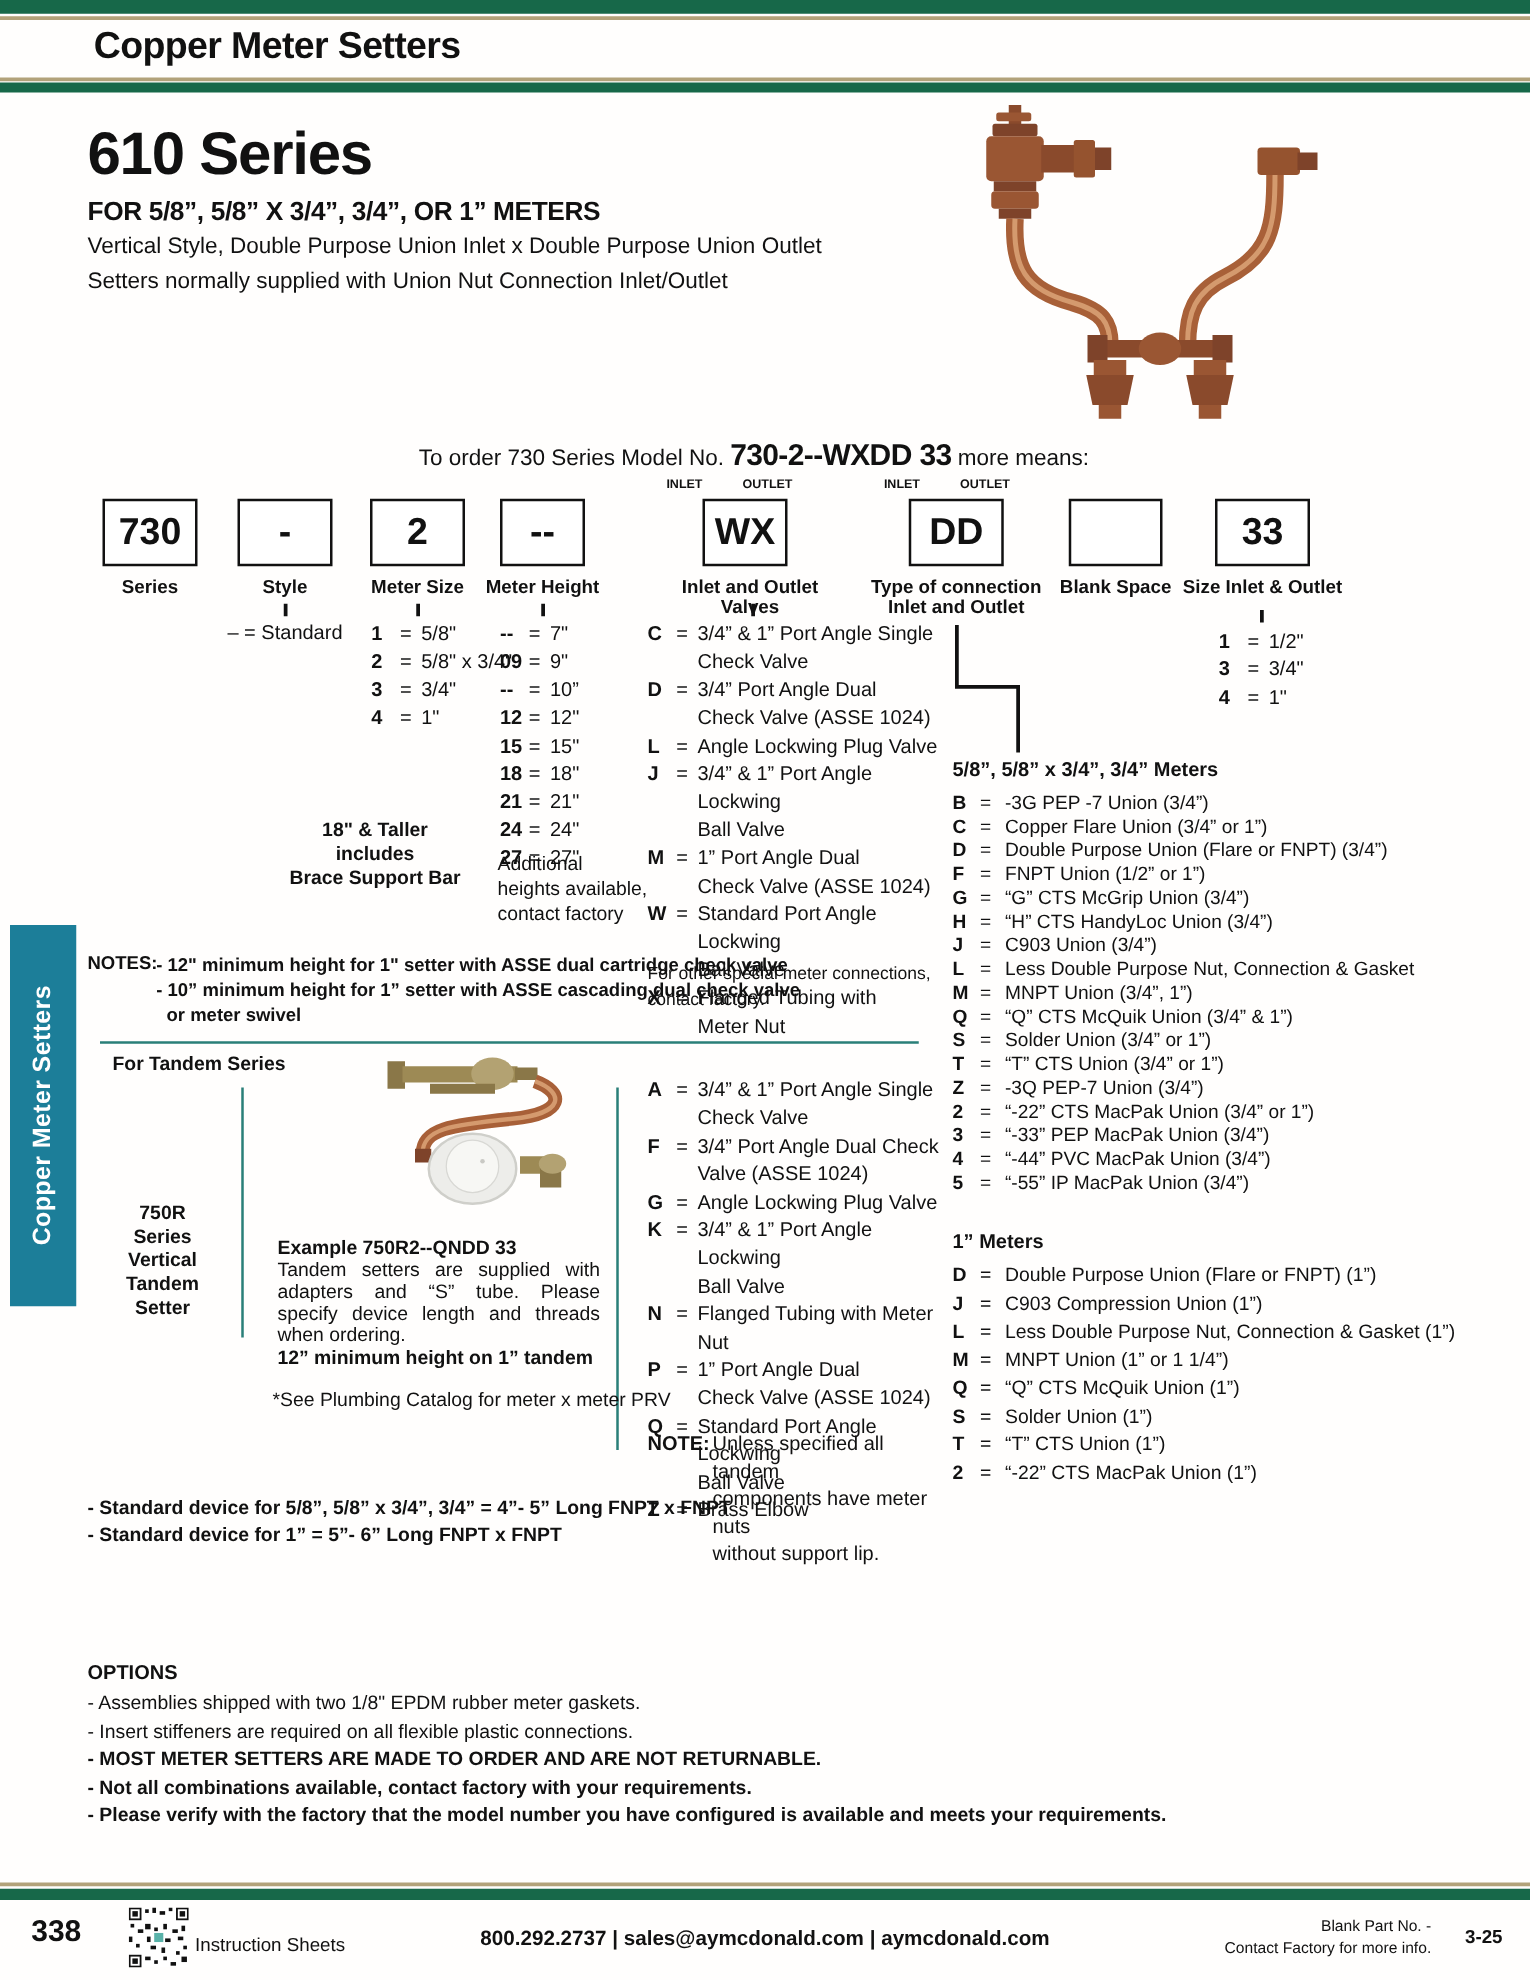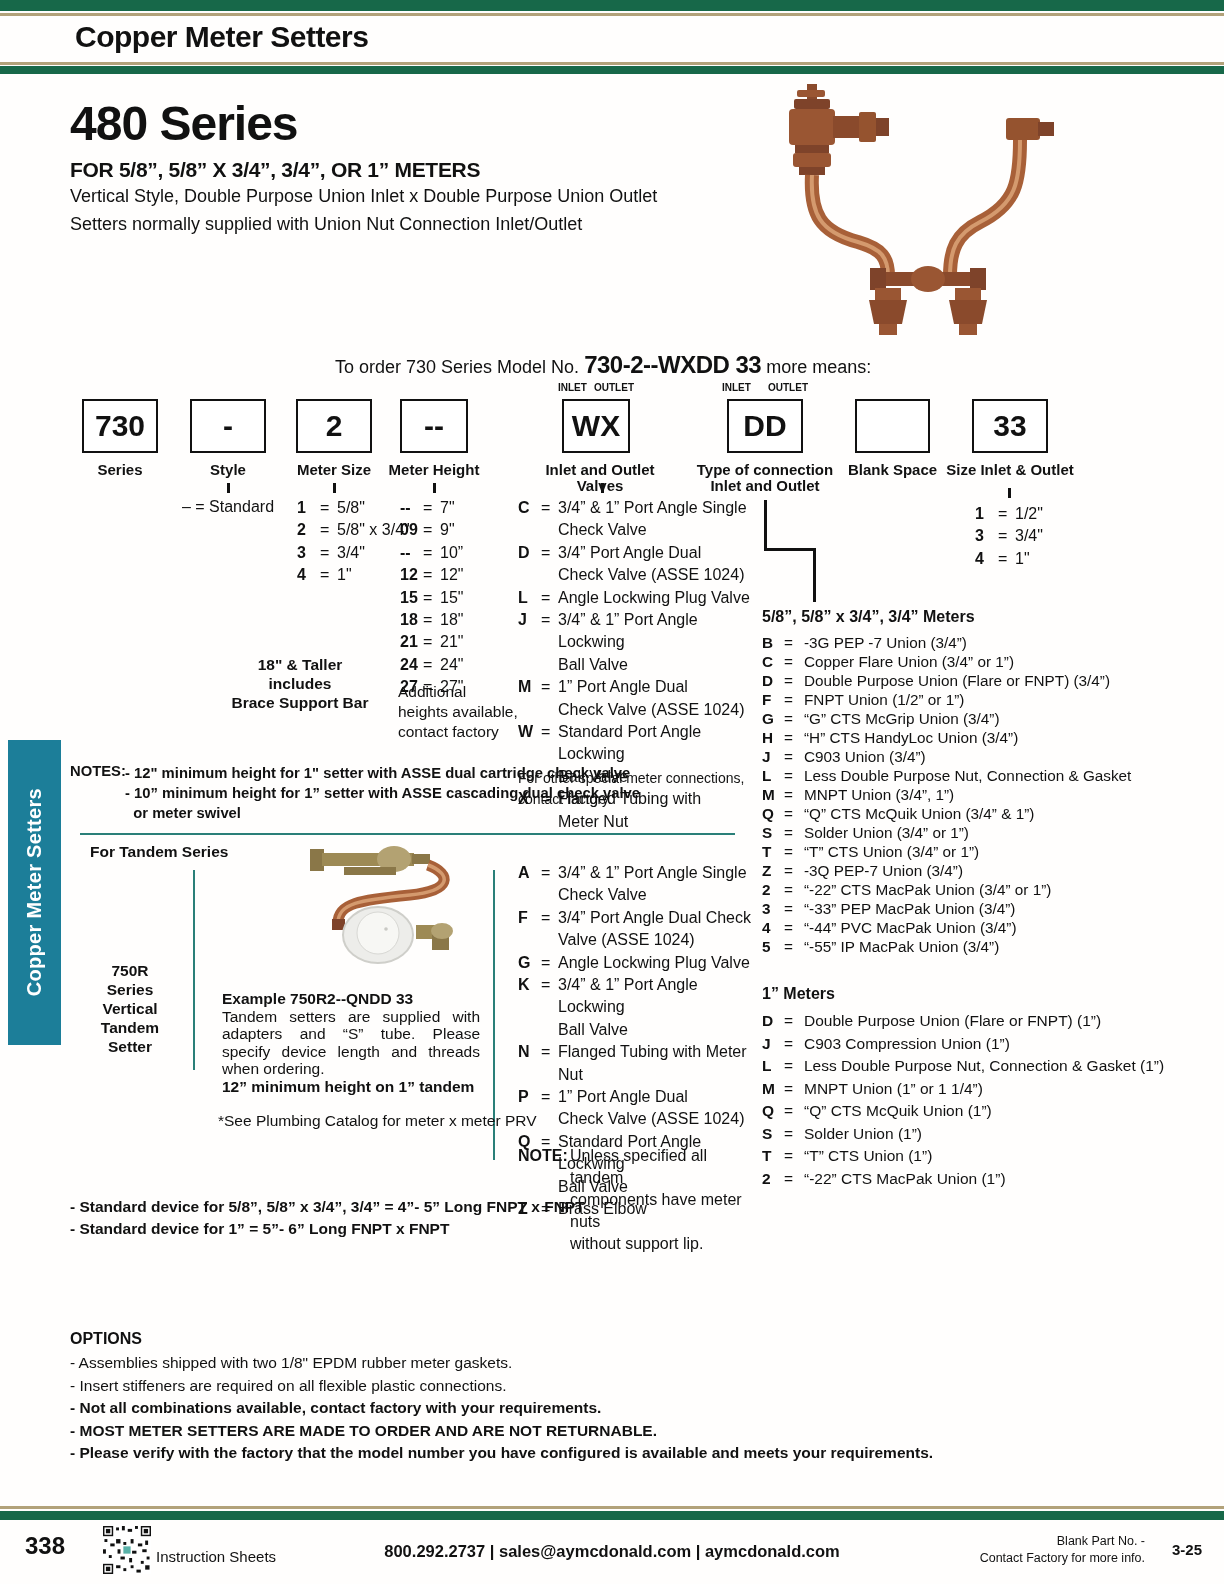--- a/index.html
+++ b/index.html
@@ -13,21 +13,21 @@
   .line-tan{background:var(--tan,#b2a27a);}
   .rule-teal{background:var(--tealrule,#2a7f78);}
   
   .hdr-title{font-size:30px;font-weight:bold;letter-spacing:-.5px;}
   .series-title{font-size:48px;font-weight:bold;letter-spacing:-1px;}
   .series-sub{font-size:21px;font-weight:bold;letter-spacing:-.3px;}
   .series-desc{font-size:18px;}
   
   .order-line{font-size:18px;}
   .order-line .model{font-size:24px;font-weight:bold;letter-spacing:-.5px;margin-top:26px;}
-  .io-pair{display:flex;justify-content:space-between;font-size:10px;font-weight:bold;}
+  .io-pair{display:flex;justify-content:flex-end;font-size:10px;font-weight:bold;gap:32px;}
   .box{position:absolute;top:399px;height:54px;border:2.5px solid #111;box-sizing:border-box;
        display:flex;align-items:center;justify-content:center;font-weight:bold;font-size:30px;background:#fff;}
   .blabel{position:absolute;top:462px;text-align:center;font-weight:bold;font-size:15px;line-height:16px;white-space:pre-line;}
   .tick{position:absolute;width:2.5px;height:10px;background:#111;}
   .connector{position:absolute;background:#111;}
   
   .vlist .crow{display:flex;line-height:22.4px;font-size:16px;}
   .vlist .cc{font-weight:bold;min-width:23px;}
   .vlist .ce{min-width:17px;}
   .vlist .cv{white-space:pre-line;}
@@ -70,21 +70,21 @@
   <div class="abs bar-green" style="left:0;top:0;width:1224px;height:11px;"></div>
   <div class="abs line-tan" style="left:0;top:13px;width:1224px;height:2.5px;"></div>
   <div class="abs hdr-title" style="left:75px;top:20px;">Copper Meter Setters</div>
   <div class="abs line-tan" style="left:0;top:62px;width:1224px;height:2.5px;"></div>
   <div class="abs bar-green" style="left:0;top:66px;width:1224px;height:8px;"></div>
 
   <div class="side-tab">
     <span>Copper Meter Setters</span>
   </div>
 
-  <div class="abs series-title" style="left:70px;top:96px;">480 Series</div>
+  <div class="abs series-title" style="left:70px;top:96px;">610 Series</div>
   <div class="abs series-sub" style="left:70px;top:158px;">FOR 5/8”, 5/8” X 3/4”, 3/4”, OR 1” METERS</div>
   <div class="abs series-desc" style="left:70px;top:186px;">Vertical Style, Double Purpose Union Inlet x Double Purpose Union Outlet</div>
   <div class="abs series-desc" style="left:70px;top:214px;">Setters normally supplied with Union Nut Connection Inlet/Outlet</div>
 
   <svg class="abs" style="left:768px;top:82px;" width="296" height="256" viewBox="0 0 296 256">
     <g>
       <rect x="39" y="2" width="10" height="16" fill="#8a4a2c"></rect>
       <rect x="29" y="8" width="28" height="7" rx="2" fill="#9a5633"></rect>
       <rect x="26" y="17" width="36" height="10" rx="2" fill="#7e432a"></rect>
       <rect x="21" y="27" width="46" height="36" rx="4" fill="#9a5633"></rect>
@@ -605,23 +605,23 @@
       <div class="dev-line bold">- Standard device for 1” = 5”- 6” Long FNPT x FNPT</div>
     </div>
 
   <div class="abs" style="left:70px;top:1330px;font-size:16px;font-weight:bold;">OPTIONS</div>
   <div class="abs" style="left:70px;top:1352px;width:1000px;">
 
       <div class="opt-row">- Assemblies shipped with two 1/8" EPDM rubber meter gaskets.</div>
 
       <div class="opt-row">- Insert stiffeners are required on all flexible plastic connections.</div>
 
+      <div class="opt-row bold">- MOST METER SETTERS ARE MADE TO ORDER AND ARE NOT RETURNABLE.</div>
+
       <div class="opt-row bold">- Not all combinations available, contact factory with your requirements.</div>
-
-      <div class="opt-row bold">- MOST METER SETTERS ARE MADE TO ORDER AND ARE NOT RETURNABLE.</div>
 
       <div class="opt-row bold">- Please verify with the factory that the model number you have configured is available and meets your requirements.</div>
     </div>
 
   <div class="abs line-tan" style="left:0;top:1506px;width:1224px;height:2.5px;"></div>
   <div class="abs bar-green" style="left:0;top:1511px;width:1224px;height:9px;"></div>
   <div class="abs foot-page" style="left:25px;top:1532px;">338</div>
 
   <svg class="abs" style="left:103px;top:1526px;" width="48" height="48" viewBox="0 0 33 33">
     <rect x="0" y="0" width="33" height="33" fill="#fff"></rect>

